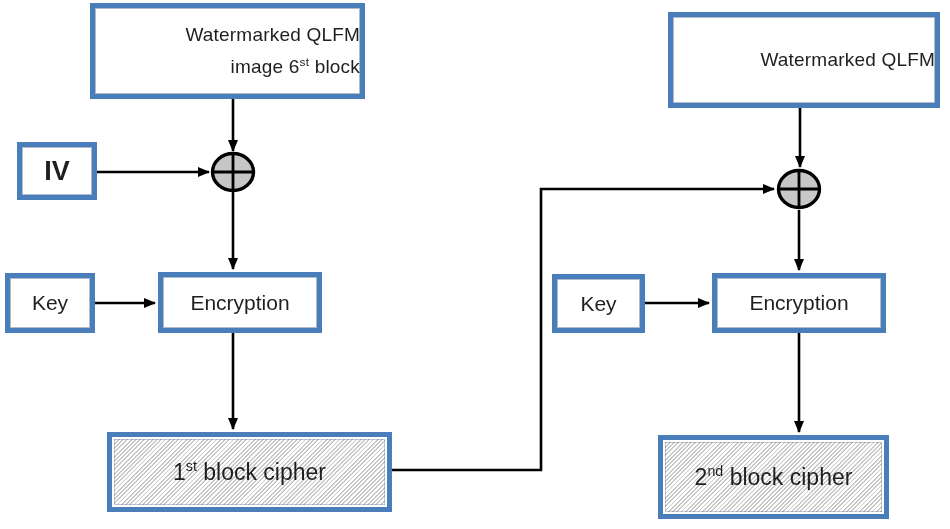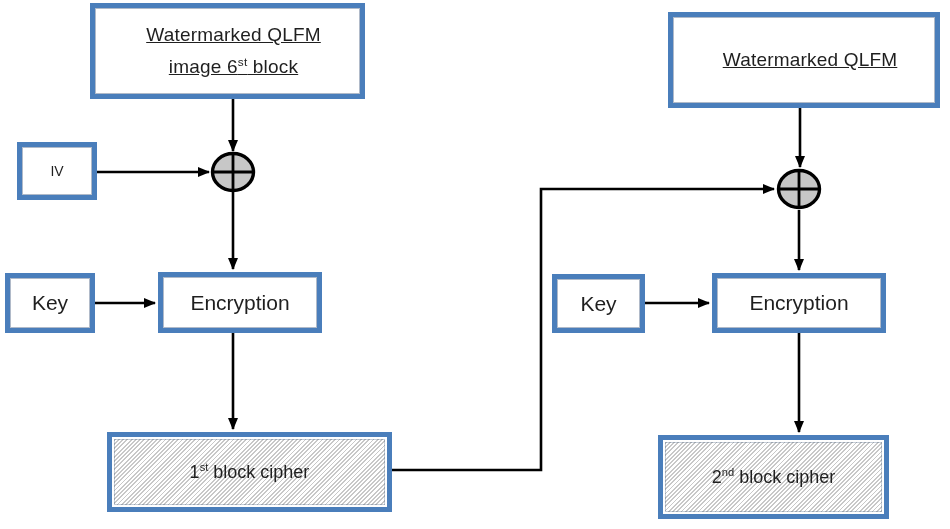--- a/index.html
+++ b/index.html
@@ -23,45 +23,44 @@
     border: 5px solid #4a7ebb;
     box-shadow: inset 0 0 0 1px rgba(28, 58, 100, 0.35);
     background: #ffffff;
     display: flex;
     align-items: center;
     justify-content: center;
     color: #1f1f1f;
   }
   .box.multiline {
     flex-direction: column;
-    align-items: center;
+    align-items: flex-end;
     justify-content: center;
     padding-left: 12px;
     font-size: 19px;
     line-height: 1.68;
     letter-spacing: 0.2px;
-    text-decoration: underline;
   }
   .box.hatched {
     background-image: repeating-linear-gradient(
       135deg,
       #c8c8c8 0px, #c8c8c8 1.3px,
       #ffffff 1.3px, #ffffff 3px
     );
     box-shadow: inset 0 0 0 2px #ffffff, inset 0 0 0 3px rgba(28, 58, 100, 0.25);
-    font-size: 18px;
+    font-size: 23px;
   }
   .sup {
     font-size: 0.62em;
     vertical-align: super;
     line-height: 0;
   }
   #wm1 { left: 90px;  top: 3px;   width: 275px; height: 96px; }
   #wm2 { left: 668px; top: 12px;  width: 272px; height: 96px; }
-  #iv-box   { left: 17px;  top: 142px; width: 80px;  height: 58px; font-size: 14px; }
+  #iv-box   { left: 17px;  top: 142px; width: 80px;  height: 58px; font-size: 27px; font-weight: bold; }
   #key1-box { left: 5px;   top: 273px; width: 90px;  height: 60px; font-size: 21px; }
   #enc1-box { left: 158px; top: 272px; width: 164px; height: 61px; font-size: 21px; }
   #key2-box { left: 552px; top: 274px; width: 93px;  height: 59px; font-size: 21px; }
   #enc2-box { left: 712px; top: 273px; width: 174px; height: 60px; font-size: 21px; }
   #cipher1-box { left: 107px; top: 432px; width: 285px; height: 80px; }
   #cipher2-box { left: 658px; top: 435px; width: 231px; height: 84px; }
 </style>
 </head>
 <body>
 

